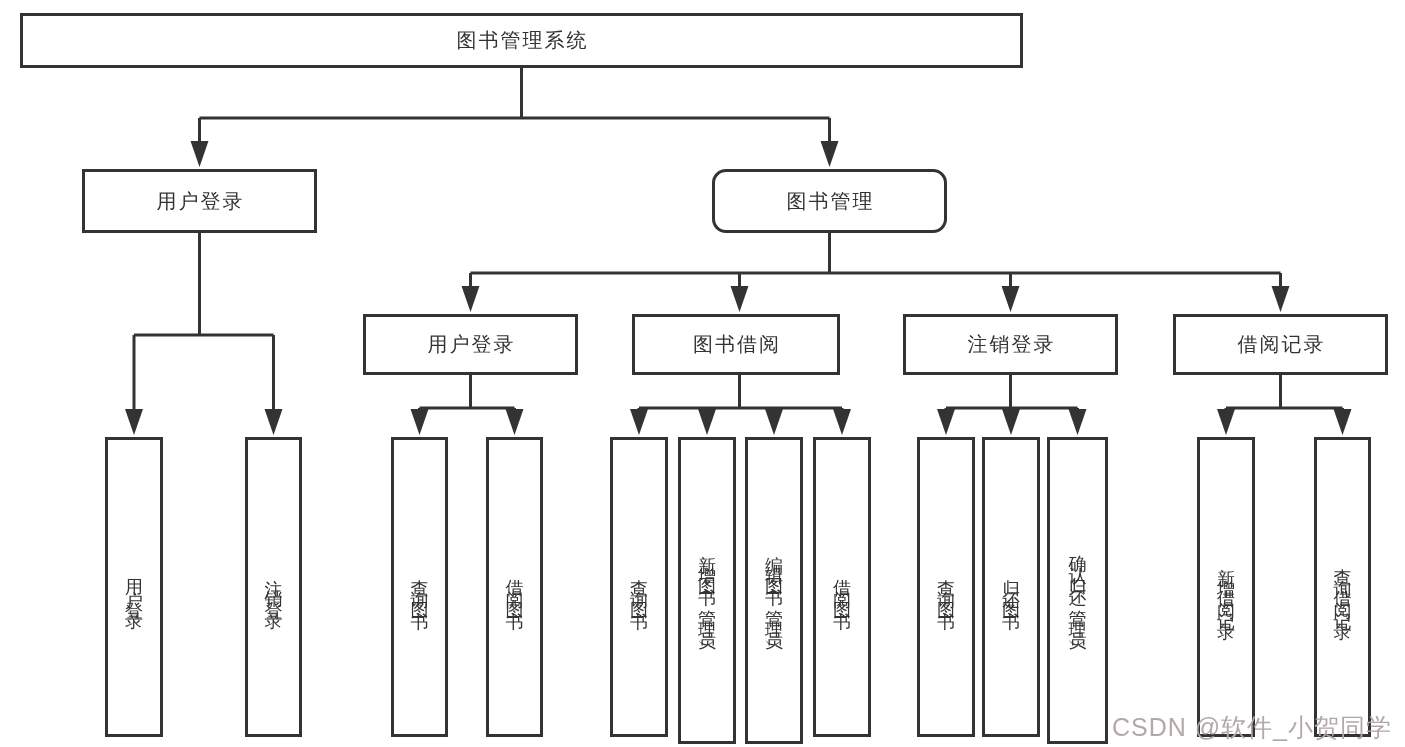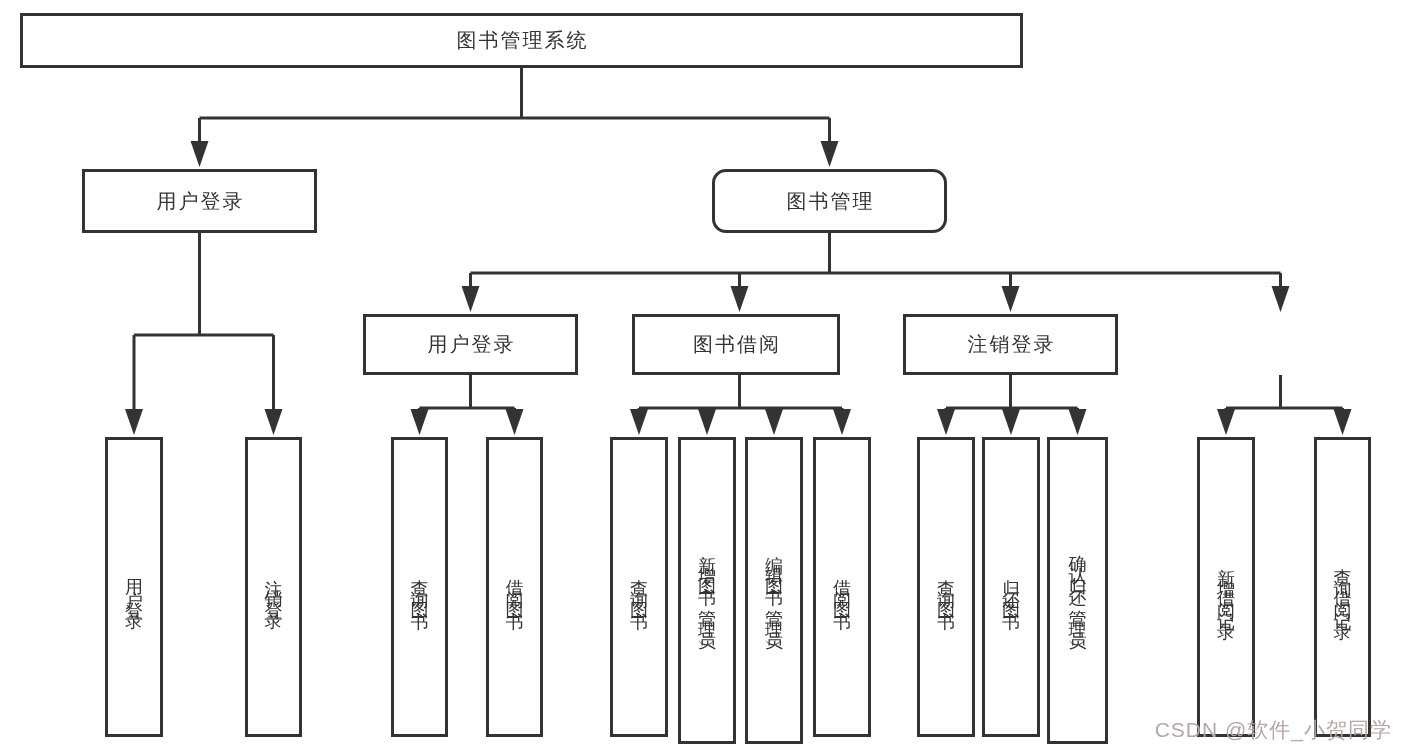--- a/index.html
+++ b/index.html
@@ -43,21 +43,21 @@
     font-size: 18px;
     letter-spacing: 11px;
     line-height: 1;
     white-space: nowrap;
   }
   .box.v.tight span { letter-spacing: 11px; }
   .watermark {
     position: absolute;
     right: 13px;
     bottom: 3px;
-    font-size: 21px;
+    font-size: 25px;
     letter-spacing: 1px;
     color: #b3a7a7;
     z-index: 10;
     white-space: nowrap;
   }
 </style>
 </head>
 <body>
 
 <div class="stage">
@@ -111,20 +111,23 @@
 
   <div class="box h" style="left:363px; top:314px; width:215px; height:61px;">
     <span>用户登录</span>
   </div>
   <div class="box h" style="left:632px; top:314px; width:208px; height:61px;">
     <span>图书借阅</span>
   </div>
   <div class="box h" style="left:903px; top:314px; width:215px; height:61px;">
     <span>注销登录</span>
   </div>
+  <div class="box h" style="left:1173px; top:314px; width:215px; height:61px;">
+    <span>借阅记录</span>
+  </div>
 
   <div class="box v" style="left:105px; top:437px; width:58px; height:300px;">
     <span>用户登录</span>
   </div>
   <div class="box v" style="left:245px; top:437px; width:57px; height:300px;">
     <span>注销登录</span>
   </div>
 
   <div class="box v" style="left:391px; top:437px; width:57px; height:300px;">
     <span>查询图书</span>

